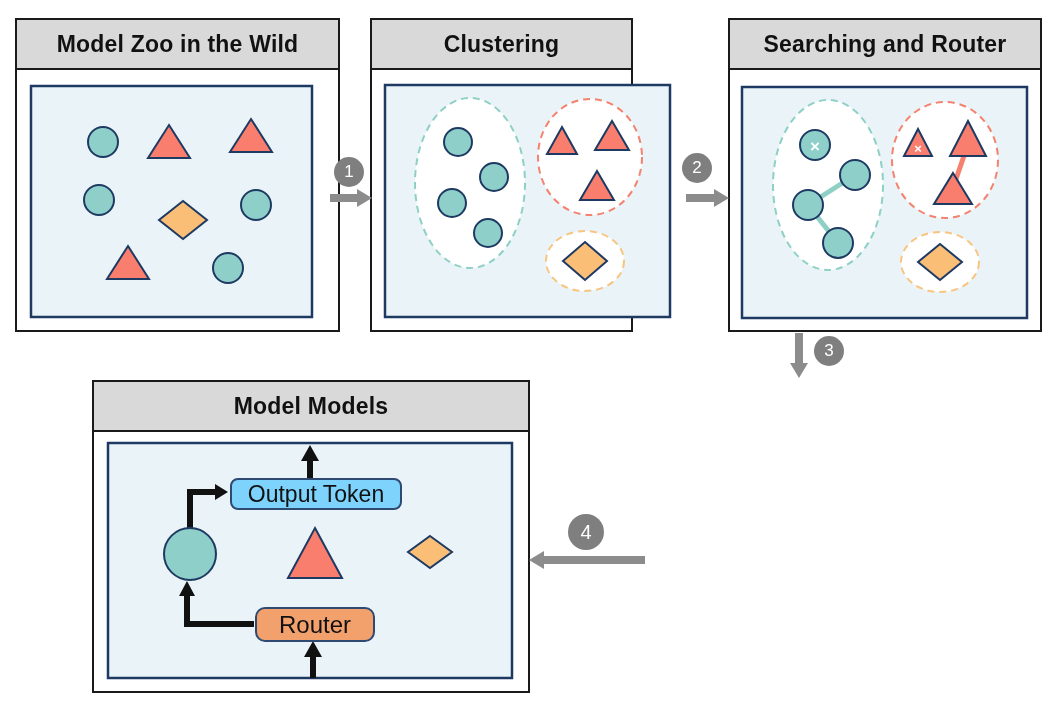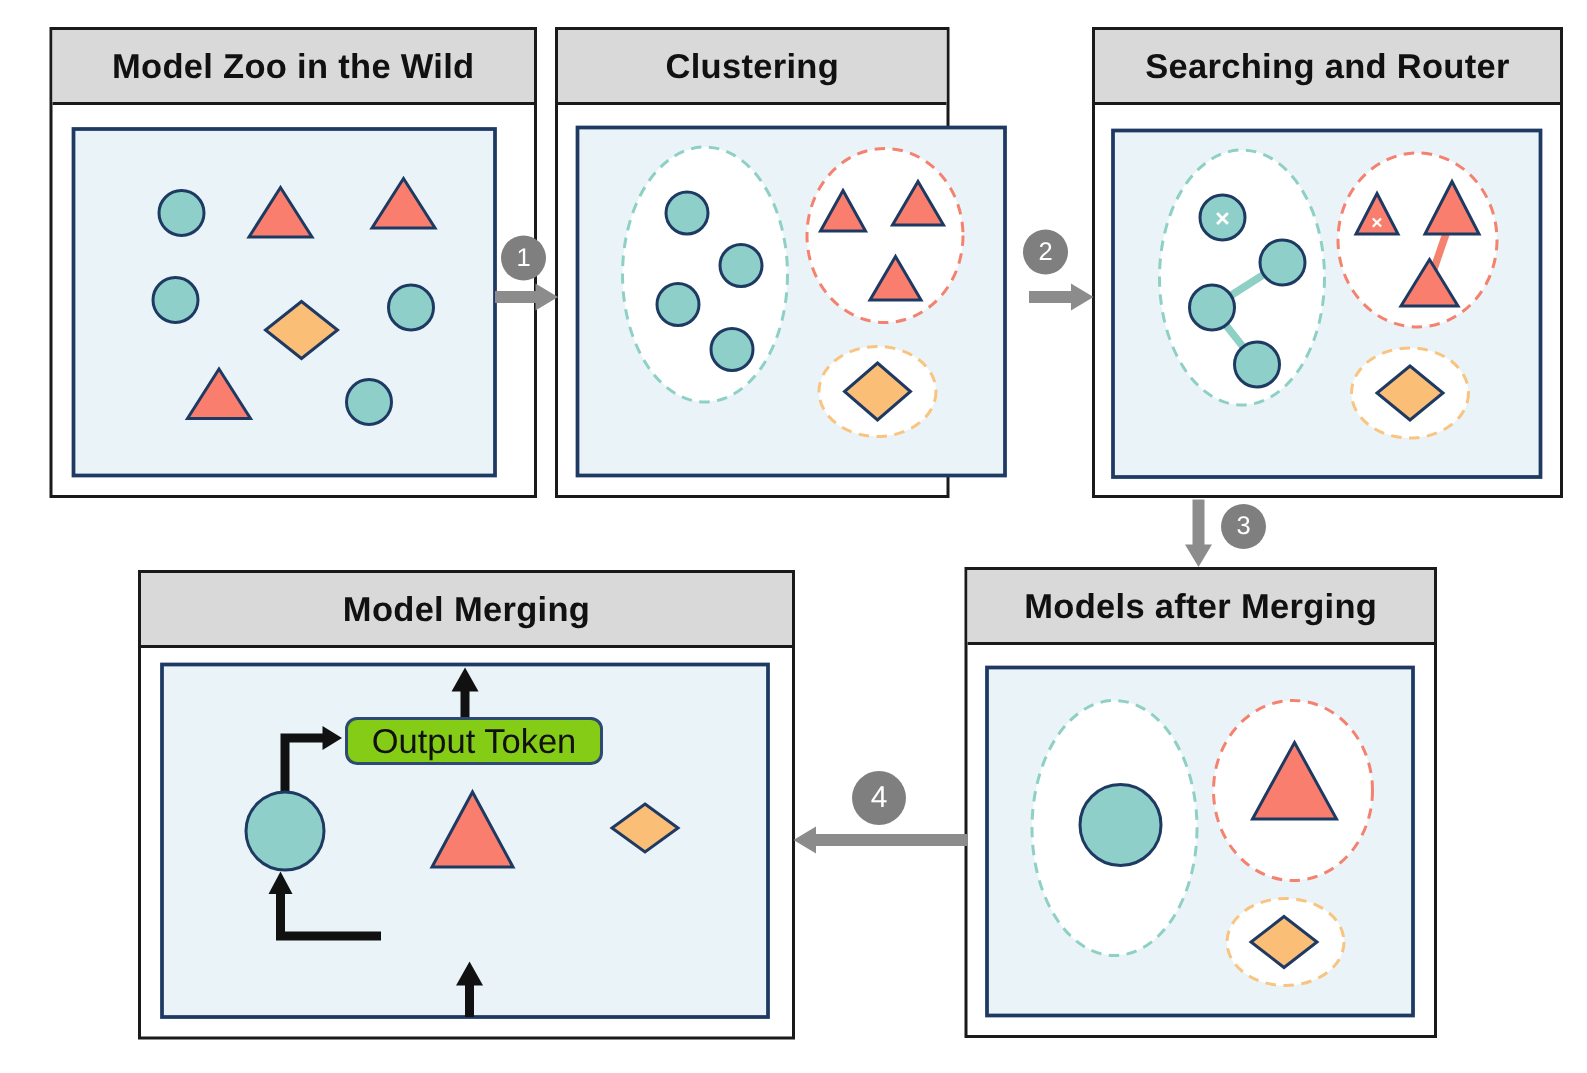--- a/index.html
+++ b/index.html
@@ -7,32 +7,32 @@
           font-family:"Liberation Sans",sans-serif;overflow:hidden;}
   .panel{position:absolute;background:#ffffff;border:2px solid #1a1a1a;
          box-sizing:border-box;display:flex;flex-direction:column;}
   .panel-header{height:50px;box-sizing:border-box;background:#d9d9d9;
     border-bottom:2px solid #1a1a1a;display:flex;align-items:center;justify-content:center;
     font-size:23px;font-weight:700;color:#111;letter-spacing:.2px;}
   .panel-body{position:relative;flex:1;}
   .panel-body svg{position:absolute;left:0;top:0;}
   .flow-box{position:absolute;box-sizing:border-box;display:flex;align-items:center;
     justify-content:center;border:2px solid #2e4a72;color:#111;}
-  .output-token{background:#84cc16;border-radius:8px;font-size:23px;}
+  .output-token{background:#7dd3fc;border-radius:8px;font-size:23px;}
   .router{background:#f2a16d;border-radius:10px;font-size:24px;}
   .badge{position:absolute;background:#7f7f7f;color:#ffffff;border-radius:50%;
     display:flex;align-items:center;justify-content:center;font-size:17px;font-weight:400;}
   .overlay{position:absolute;left:0;top:0;pointer-events:none;}
 </style>
 </head>
 <body>
 
 <div class="canvas">
 
-  <section class="panel" style="left:15px;top:18px;width:325px;height:314px;margin-left:18px;">
+  <section class="panel" style="left:15px;top:18px;width:325px;height:314px;">
     <header class="panel-header">Model Zoo in the Wild</header>
     <div class="panel-body">
       <svg width="311" height="260" viewBox="0 0 311 260">
         <rect x="14" y="16" width="281" height="231" fill="#EAF4F8" stroke="#1E3A63" stroke-width="2.5"></rect>
         <circle cx="86" cy="72" r="15" fill="#8ECFC9" stroke="#1E3A63" stroke-width="2"></circle>
         <polygon points="152,55 173,88 131,88" fill="#FA7E6E" stroke="#1E3A63" stroke-width="2"></polygon>
         <polygon points="234,49 255,82 213,82" fill="#FA7E6E" stroke="#1E3A63" stroke-width="2"></polygon>
         <circle cx="82" cy="130" r="15" fill="#8ECFC9" stroke="#1E3A63" stroke-width="2"></circle>
         <polygon points="166,131 190,150 166,169 142,150" fill="#FBBE77" stroke="#1E3A63" stroke-width="2"></polygon>
         <circle cx="239" cy="135" r="15" fill="#8ECFC9" stroke="#1E3A63" stroke-width="2"></circle>
@@ -80,37 +80,23 @@
         <circle cx="108" cy="173" r="15" fill="#8ECFC9" stroke="#1E3A63" stroke-width="2"></circle>
         <polygon points="188,59 202,86 174,86" fill="#FA7E6E" stroke="#1E3A63" stroke-width="2"></polygon>
         <text x="188" y="78" text-anchor="middle" dominant-baseline="central" fill="#ffffff" font-size="13" font-weight="700">×</text>
         <polygon points="238,51 256,86 220,86" fill="#FA7E6E" stroke="#1E3A63" stroke-width="2"></polygon>
         <polygon points="223,103 242,134 204,134" fill="#FA7E6E" stroke="#1E3A63" stroke-width="2"></polygon>
         <polygon points="210,174 232,192 210,210 188,192" fill="#FBBE77" stroke="#1E3A63" stroke-width="2"></polygon>
       </svg>
     </div>
   </section>
 
-  <section class="panel" style="left:643px;top:378px;width:315px;height:314px;">
-    <header class="panel-header">Models after Merging</header>
-    <div class="panel-body">
-      <svg width="311" height="260" viewBox="0 0 311 260">
-        <rect x="13" y="15" width="284" height="232" fill="#EAF4F8" stroke="#1E3A63" stroke-width="2.5"></rect>
-        <ellipse cx="98" cy="122" rx="55" ry="85" fill="#ffffff" stroke="#8FD0C5" stroke-width="2" stroke-dasharray="7 5"></ellipse>
-        <ellipse cx="217" cy="97" rx="53" ry="60" fill="#ffffff" stroke="#F4826F" stroke-width="2" stroke-dasharray="7 5"></ellipse>
-        <ellipse cx="212" cy="198" rx="39" ry="29" fill="#ffffff" stroke="#F8C480" stroke-width="2" stroke-dasharray="7 5"></ellipse>
-        <circle cx="102" cy="120" r="27" fill="#8ECFC9" stroke="#1E3A63" stroke-width="2"></circle>
-        <polygon points="218,65 246,116 190,116" fill="#FA7E6E" stroke="#1E3A63" stroke-width="2"></polygon>
-        <polygon points="211,181 233,198 211,215 189,198" fill="#FBBE77" stroke="#1E3A63" stroke-width="2"></polygon>
-      </svg>
-    </div>
-  </section>
 
   <section class="panel" style="left:92px;top:380px;width:438px;height:313px;">
-    <header class="panel-header">Model Merging</header>
+    <header class="panel-header">Model Models</header>
     <div class="panel-body">
       <svg width="434" height="259" viewBox="0 0 434 259">
         <rect x="14" y="11" width="404" height="235" fill="#EAF4F8" stroke="#1E3A63" stroke-width="2.5"></rect>
 
         <line x1="216" y1="46" x2="216" y2="26" stroke="#111111" stroke-width="6"></line>
         <polygon points="216,13 225,29 207,29" fill="#111111"></polygon>
 
         <polyline points="96,96 96,60 124,60" fill="none" stroke="#111111" stroke-width="6"></polyline>
         <polygon points="134,60 121,52 121,68" fill="#111111"></polygon>
 
@@ -118,20 +104,21 @@
         <polygon points="93,149 85,164 101,164" fill="#111111"></polygon>
 
         <line x1="219" y1="246" x2="219" y2="219" stroke="#111111" stroke-width="6"></line>
         <polygon points="219,209 228,225 210,225" fill="#111111"></polygon>
 
         <circle cx="96" cy="122" r="26" fill="#8ECFC9" stroke="#1E3A63" stroke-width="2"></circle>
         <polygon points="221,96 248,146 194,146" fill="#FA7E6E" stroke="#1E3A63" stroke-width="2"></polygon>
         <polygon points="336,104 358,120 336,136 314,120" fill="#FBBE77" stroke="#1E3A63" stroke-width="2"></polygon>
       </svg>
       <div class="flow-box output-token" style="left:136px;top:46px;width:172px;height:32px;">Output Token</div>
+      <div class="flow-box router" style="left:161px;top:175px;width:120px;height:35px;">Router</div>
     </div>
   </section>
 
   <svg class="overlay" width="1058" height="715" viewBox="0 0 1058 715">
     <line x1="330" y1="198" x2="360" y2="198" stroke="#8C8C8C" stroke-width="8"></line>
     <polygon points="372,198 357,189 357,207" fill="#8C8C8C"></polygon>
     <line x1="686" y1="198" x2="716" y2="198" stroke="#8C8C8C" stroke-width="8"></line>
     <polygon points="729,198 714,189 714,207" fill="#8C8C8C"></polygon>
     <line x1="799" y1="333" x2="799" y2="365" stroke="#8C8C8C" stroke-width="8"></line>
     <polygon points="799,378 790,363 808,363" fill="#8C8C8C"></polygon>

